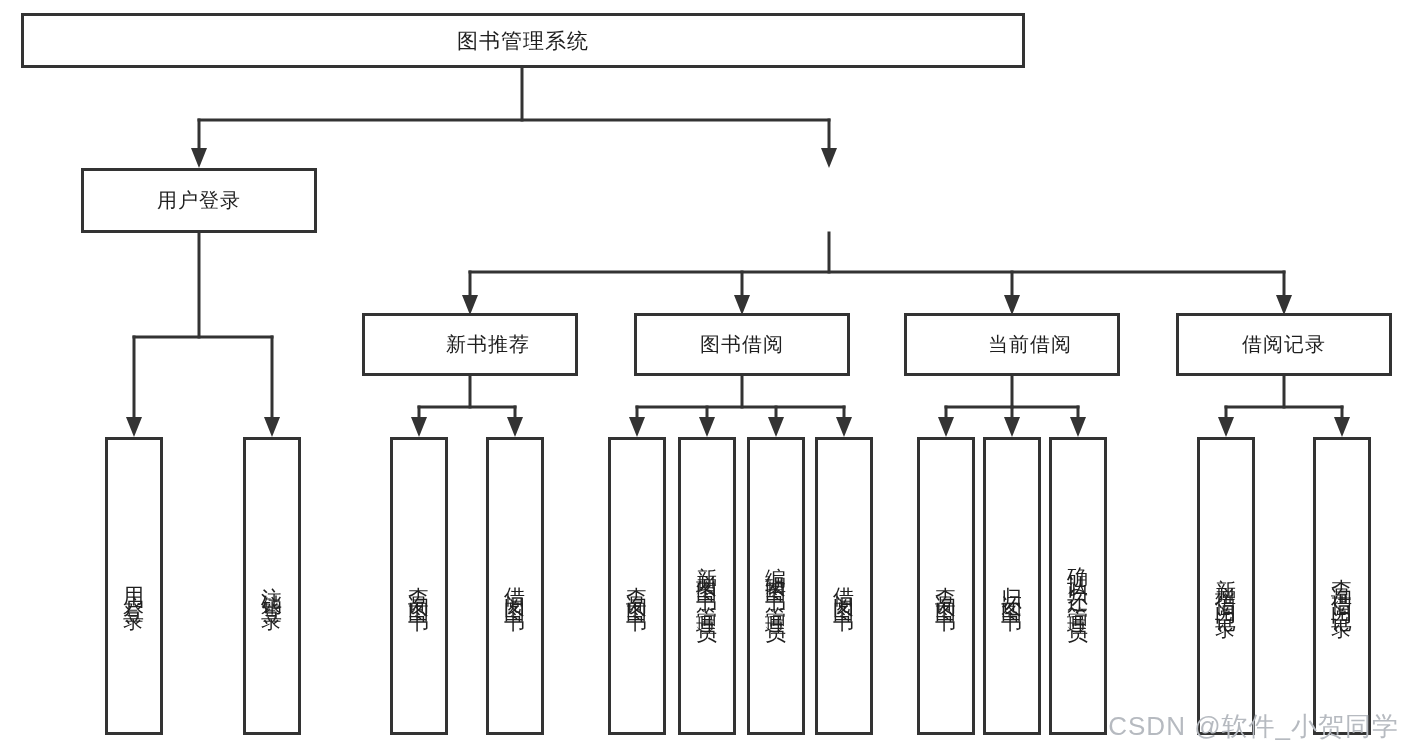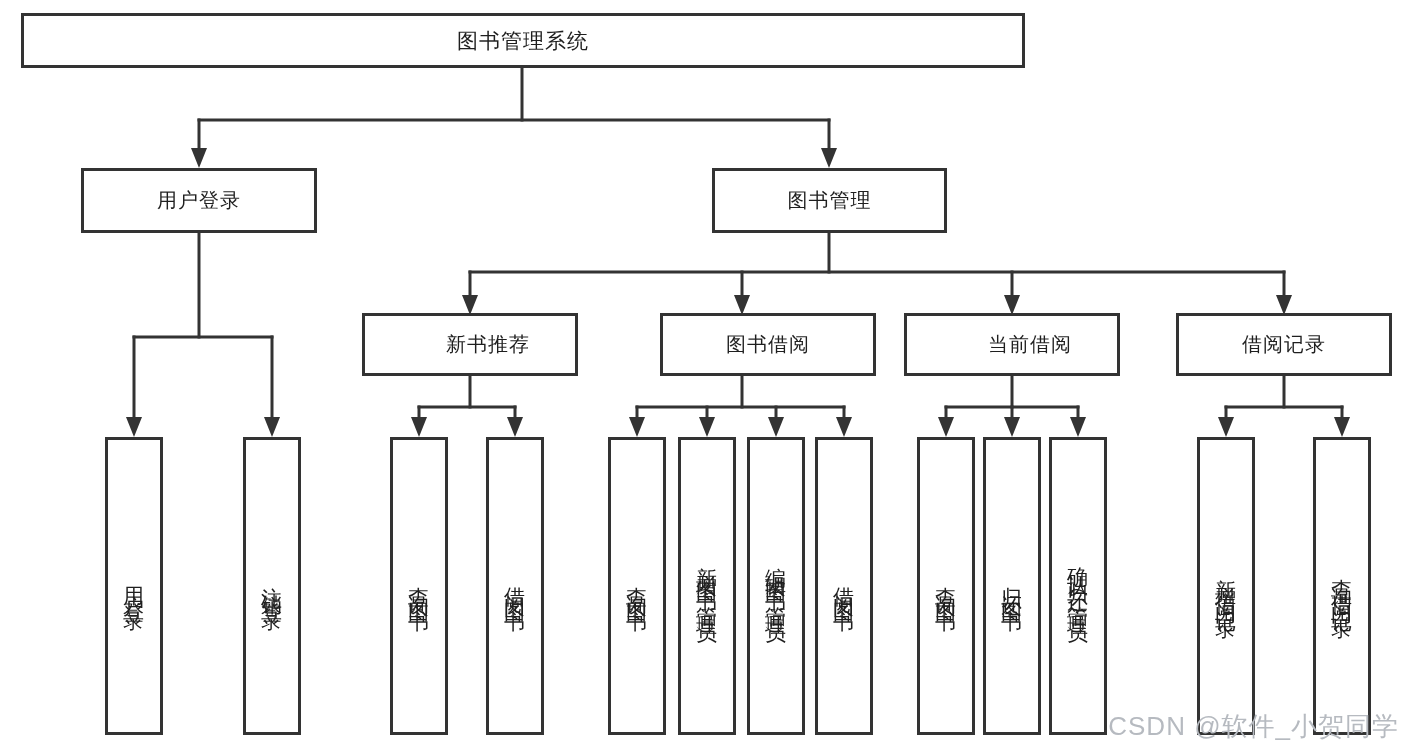--- a/index.html
+++ b/index.html
@@ -45,21 +45,21 @@
     white-space: nowrap;
   }
   
   .root  { left: 21px;  top: 13px;  width: 1004px; height: 55px; }
   
   .n-l2a { left: 81px;  top: 168px; width: 236px; height: 65px; }
   .n-l2b { left: 712px; top: 168px; width: 235px; height: 65px; }
   
   .n-l3  { top: 313px; height: 63px; width: 216px; }
   .n-l3a { left: 362px; padding-left: 36px; }
-  .n-l3b { left: 660px; }
+  .n-l3b { left: 634px; }
   .n-l3c { left: 904px; padding-left: 36px; }
   .n-l3d { left: 1176px; }
   
   .leaf  { top: 437px; height: 298px; width: 58px; }
   .n-f01 { left: 105px; }
   .n-f02 { left: 243px; }
   .n-f03 { left: 390px; }
   .n-f04 { left: 486px; }
   .n-f05 { left: 608px; }
   .n-f06 { left: 678px; }
@@ -152,23 +152,20 @@
     </g>
   </svg>
 
   <div class="node root">
     <span class="hlabel">图书管理系统</span>
   </div>
 
   <div class="node n-l2a">
     <span class="hlabel">用户登录</span>
   </div>
-  <div class="node n-l2b">
-    <span class="hlabel">图书管理</span>
-  </div>
 
   <div class="node n-l3 n-l3a">
     <span class="hlabel">新书推荐</span>
   </div>
   <div class="node n-l3 n-l3b">
     <span class="hlabel">图书借阅</span>
   </div>
   <div class="node n-l3 n-l3c">
     <span class="hlabel">当前借阅</span>
   </div>

